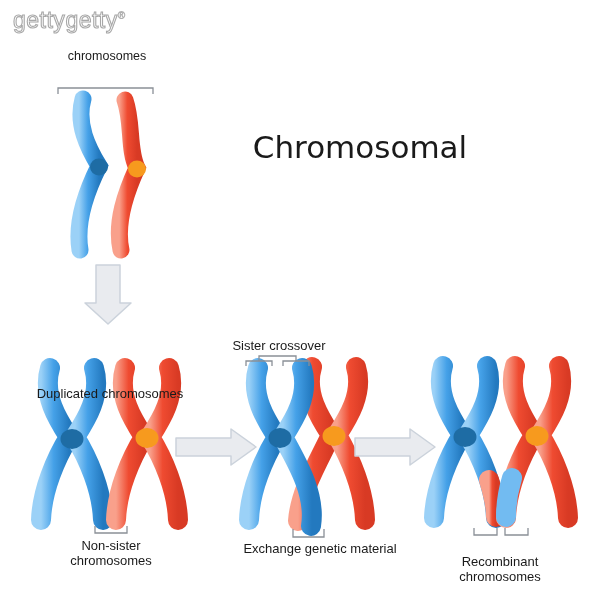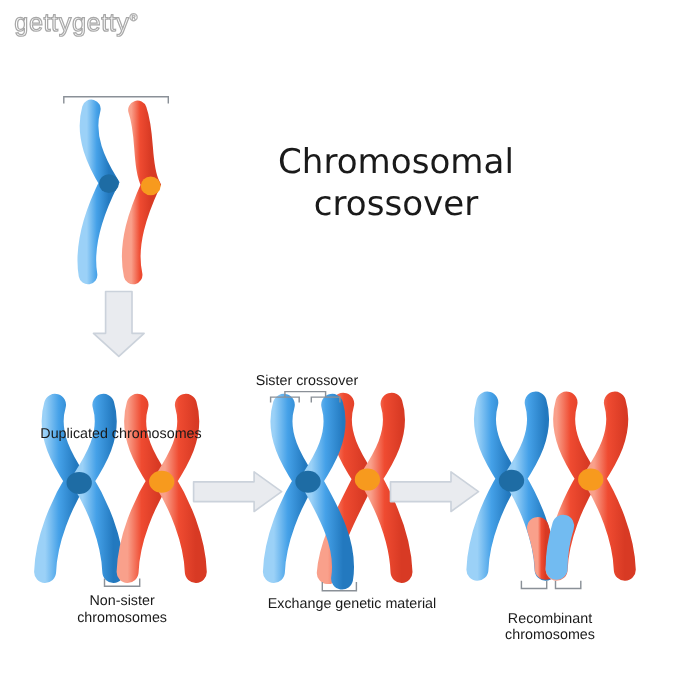--- a/index.html
+++ b/index.html
@@ -145,23 +145,23 @@
       <path class="bracket" d="M474,528 L474,535 L497,535 L497,528"></path>
       <path class="bracket" d="M505,528 L505,535 L528,535 L528,528"></path>
     </g>
   </g>
 </svg>
 
 <div class="abs watermark"><span class="wm-bold">getty</span><span class="wm-light">getty</span><span class="wm-reg">®</span></div>
 
 <div class="abs title">
   <div>Chromosomal</div>
-  <div>crossover</div>
 </div>
 
 <div class="abs lbl lbl-homologous">
+  <div>chromosomes</div>
 </div>
 
 <div class="abs lbl lbl-duplicated">Duplicated chromosomes</div>
 <div class="abs lbl lbl-sister">Sister crossover</div>
 <div class="abs lbl lbl-nonsister">Non-sister chromosomes</div>
 <div class="abs lbl lbl-exchange">Exchange genetic material</div>
 <div class="abs lbl lbl-recombinant">Recombinant chromosomes</div>
 
 </body></html>

